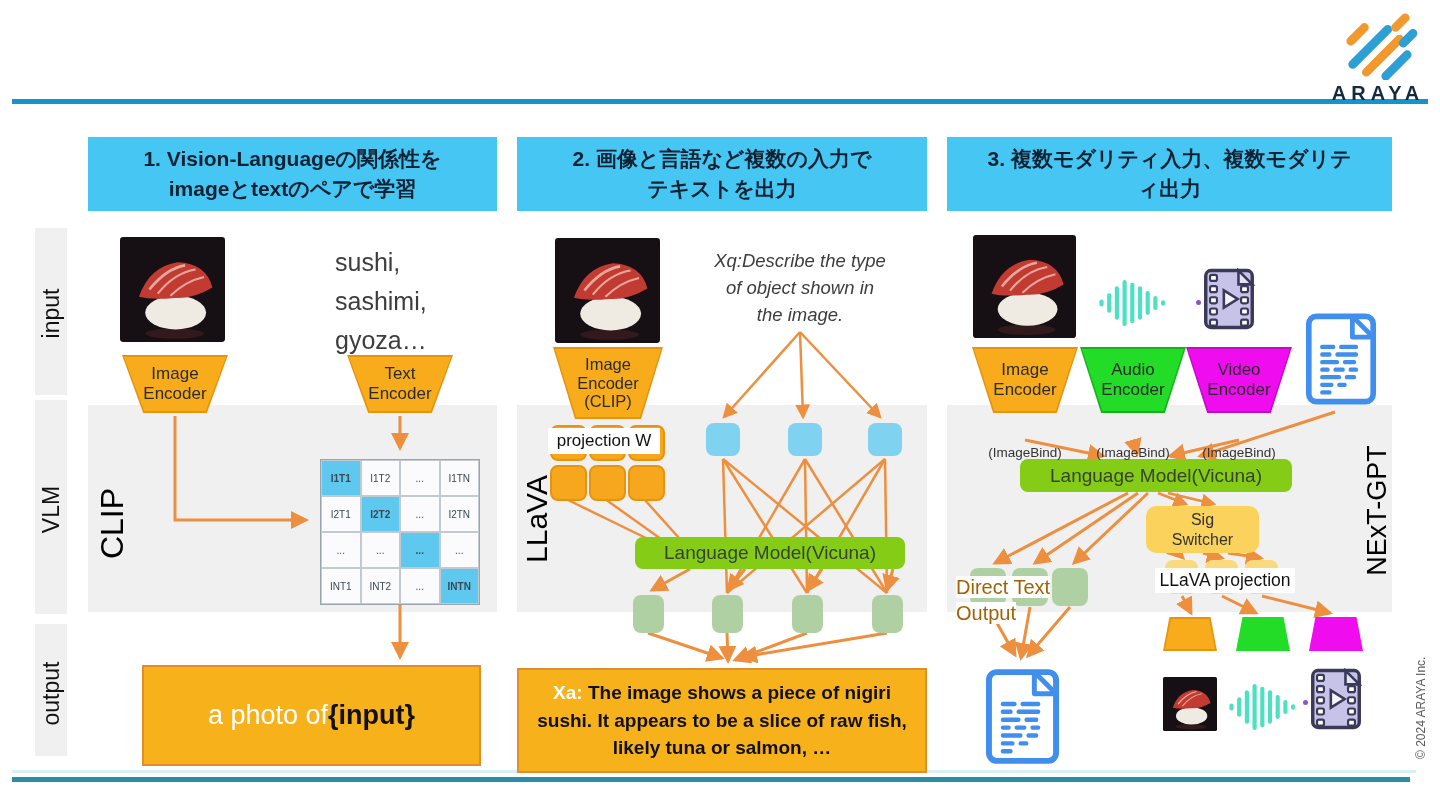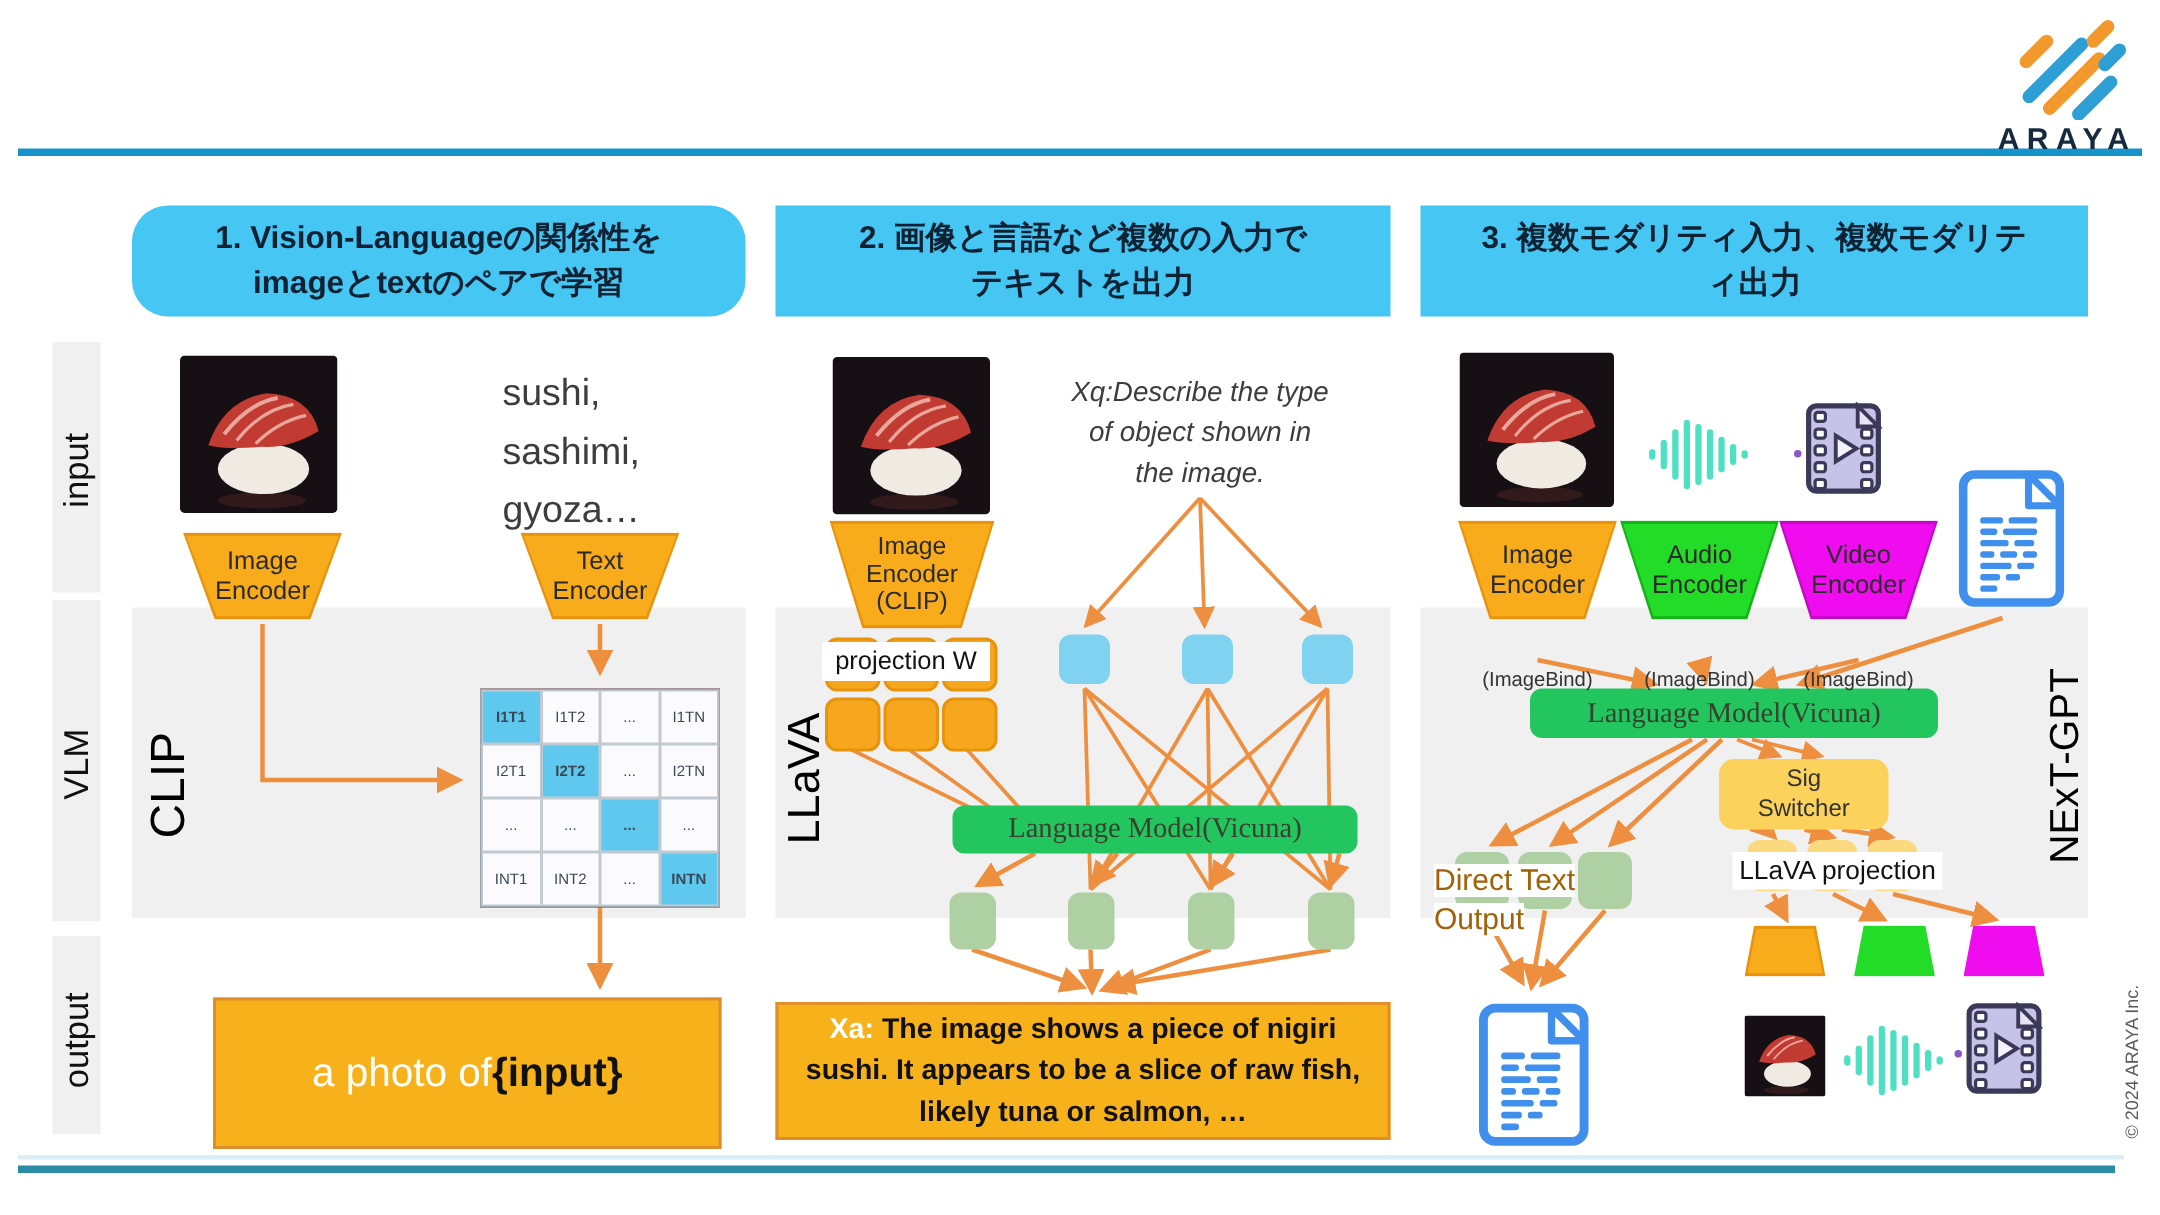--- a/index.html
+++ b/index.html
@@ -18,22 +18,22 @@
   .trap .inner{position:absolute;inset:2px;}
   .trap .tlabel{position:absolute;inset:0;display:flex;align-items:center;justify-content:center;
                 text-align:center;font-size:17px;line-height:1.15;color:#2b2b2b;z-index:2;}
   .clip-enc{clip-path:polygon(0 0,100% 0,80% 100%,20% 100%);}
   .clip-dec{clip-path:polygon(12% 0,88% 0,100% 100%,0 100%);}
   .sq{position:absolute;border-radius:8px;z-index:3;}
   .sq.orange{background:#F7A71E;border:2px solid #E8930E;}
   .sq.blue{background:#7FD2F0;}
   .sq.green{background:#AFD0A2;}
   .sq.yellow{background:#FBD97E;}
-  .lmbox{position:absolute;background:#22c55e;border-radius:8px;display:flex;align-items:center;
-         justify-content:center;font-size:19px;color:#37422F;z-index:3;font-family:Liberation Serif, serif;}
+  .lmbox{position:absolute;background:#84cc16;border-radius:8px;display:flex;align-items:center;
+         justify-content:center;font-size:19px;color:#37422F;z-index:3;}
   .whitelabel{position:absolute;background:#fff;color:#111;display:flex;align-items:center;
               justify-content:center;z-index:4;}
   .rotlabel{position:absolute;transform:rotate(-90deg);text-align:center;color:#000;z-index:2;}
   .matrix{position:absolute;left:320px;top:459px;width:158px;height:144px;display:grid;
           grid-template-columns:repeat(4,1fr);grid-template-rows:repeat(4,1fr);
           border:1px solid #9AA5AE;z-index:3;background:#7f1d1d;}
   .mcell{border:1px solid #C2CAD1;background:#FBFBFE;display:flex;align-items:center;
          justify-content:center;font-size:10px;color:#3A4754;}
   .mcell.hl{background:#5FC8EF;font-weight:600;}
   .outbox{position:absolute;background:#F7B21B;border:2px solid #DF8E2B;z-index:3;
@@ -56,21 +56,21 @@
         <line x1="14" y1="56" x2="50" y2="20" stroke="#2D9FD4"></line>
         <line x1="28" y1="64" x2="62" y2="30" stroke="#F2992E"></line>
         <line x1="48" y1="68" x2="70" y2="46" stroke="#2D9FD4"></line>
         <line x1="58" y1="18" x2="68" y2="8" stroke="#F2992E"></line>
         <line x1="66" y1="34" x2="76" y2="24" stroke="#2D9FD4"></line>
       </g>
     </svg>
     <div style="text-align:center;font-size:20px;font-weight:700;letter-spacing:5px;color:#152A3E;margin-top:2px;">ARAYA</div>
   </div>
 
-  <div class="hdr preline" style="left:88px;top:137px;width:409px;height:74px;border-radius:24px;">1. Vision-Languageの関係性を
+  <div class="hdr preline" style="left:88px;top:137px;width:409px;height:74px;">1. Vision-Languageの関係性を
 imageとtextのペアで学習</div>
   <div class="hdr preline" style="left:517px;top:137px;width:410px;height:74px;">2. 画像と言語など複数の入力で
 テキストを出力</div>
   <div class="hdr preline" style="left:947px;top:137px;width:445px;height:74px;">3. 複数モダリティ入力、複数モダリテ
 ィ出力</div>
 
   <div class="rail" style="left:35px;top:228px;width:32px;height:167px;"></div>
   <div class="rail-label" style="left:-9px;top:300px;width:120px;">input</div>
   <div class="rail" style="left:35px;top:400px;width:32px;height:214px;"></div>
   <div class="rail-label" style="left:-9px;top:496px;width:120px;">VLM</div>
@@ -240,21 +240,21 @@
   <div class="sq blue" style="left:788px;top:423px;width:34px;height:33px;"></div>
   <div class="sq blue" style="left:868px;top:423px;width:34px;height:33px;"></div>
 
   <div class="lmbox" style="left:635px;top:537px;width:270px;height:32px;">Language Model(Vicuna)</div>
 
   <div class="sq green" style="left:633px;top:595px;width:31px;height:38px;"></div>
   <div class="sq green" style="left:712px;top:595px;width:31px;height:38px;"></div>
   <div class="sq green" style="left:792px;top:595px;width:31px;height:38px;"></div>
   <div class="sq green" style="left:872px;top:595px;width:31px;height:38px;"></div>
 
-  <div class="outbox" style="left:517px;top:668px;width:410px;height:92px;font-size:19px;font-weight:700;line-height:1.45;padding:3px 14px;box-sizing:border-box;">
+  <div class="outbox" style="left:517px;top:668px;width:410px;height:105px;font-size:19px;font-weight:700;line-height:1.45;padding:3px 14px;box-sizing:border-box;">
     <div><span style="color:#fff;">Xa:</span><span style="color:#111;"> The image shows a piece of nigiri sushi. It appears to be a slice of raw fish, likely tuna or salmon, …</span></div>
   </div>
 
   <div class="icon" style="left:973px;top:235px;">
     <svg width="103" height="103" viewBox="0 0 100 100">
       <rect width="100" height="100" rx="3" fill="#161014"></rect>
       <ellipse cx="52" cy="92" rx="28" ry="5" fill="#3A1B1D" opacity="0.8"></ellipse>
       <ellipse cx="53" cy="72" rx="29" ry="16" fill="#EFEBE2"></ellipse>
       <path d="M18 57 Q28 28 55 24 Q82 25 88 48 Q70 59 52 58 Q30 60 18 57 Z" fill="#C13B33"></path>
       <path d="M28 50 Q44 30 62 27" stroke="#E9A79B" stroke-width="2.5" fill="none"></path>

